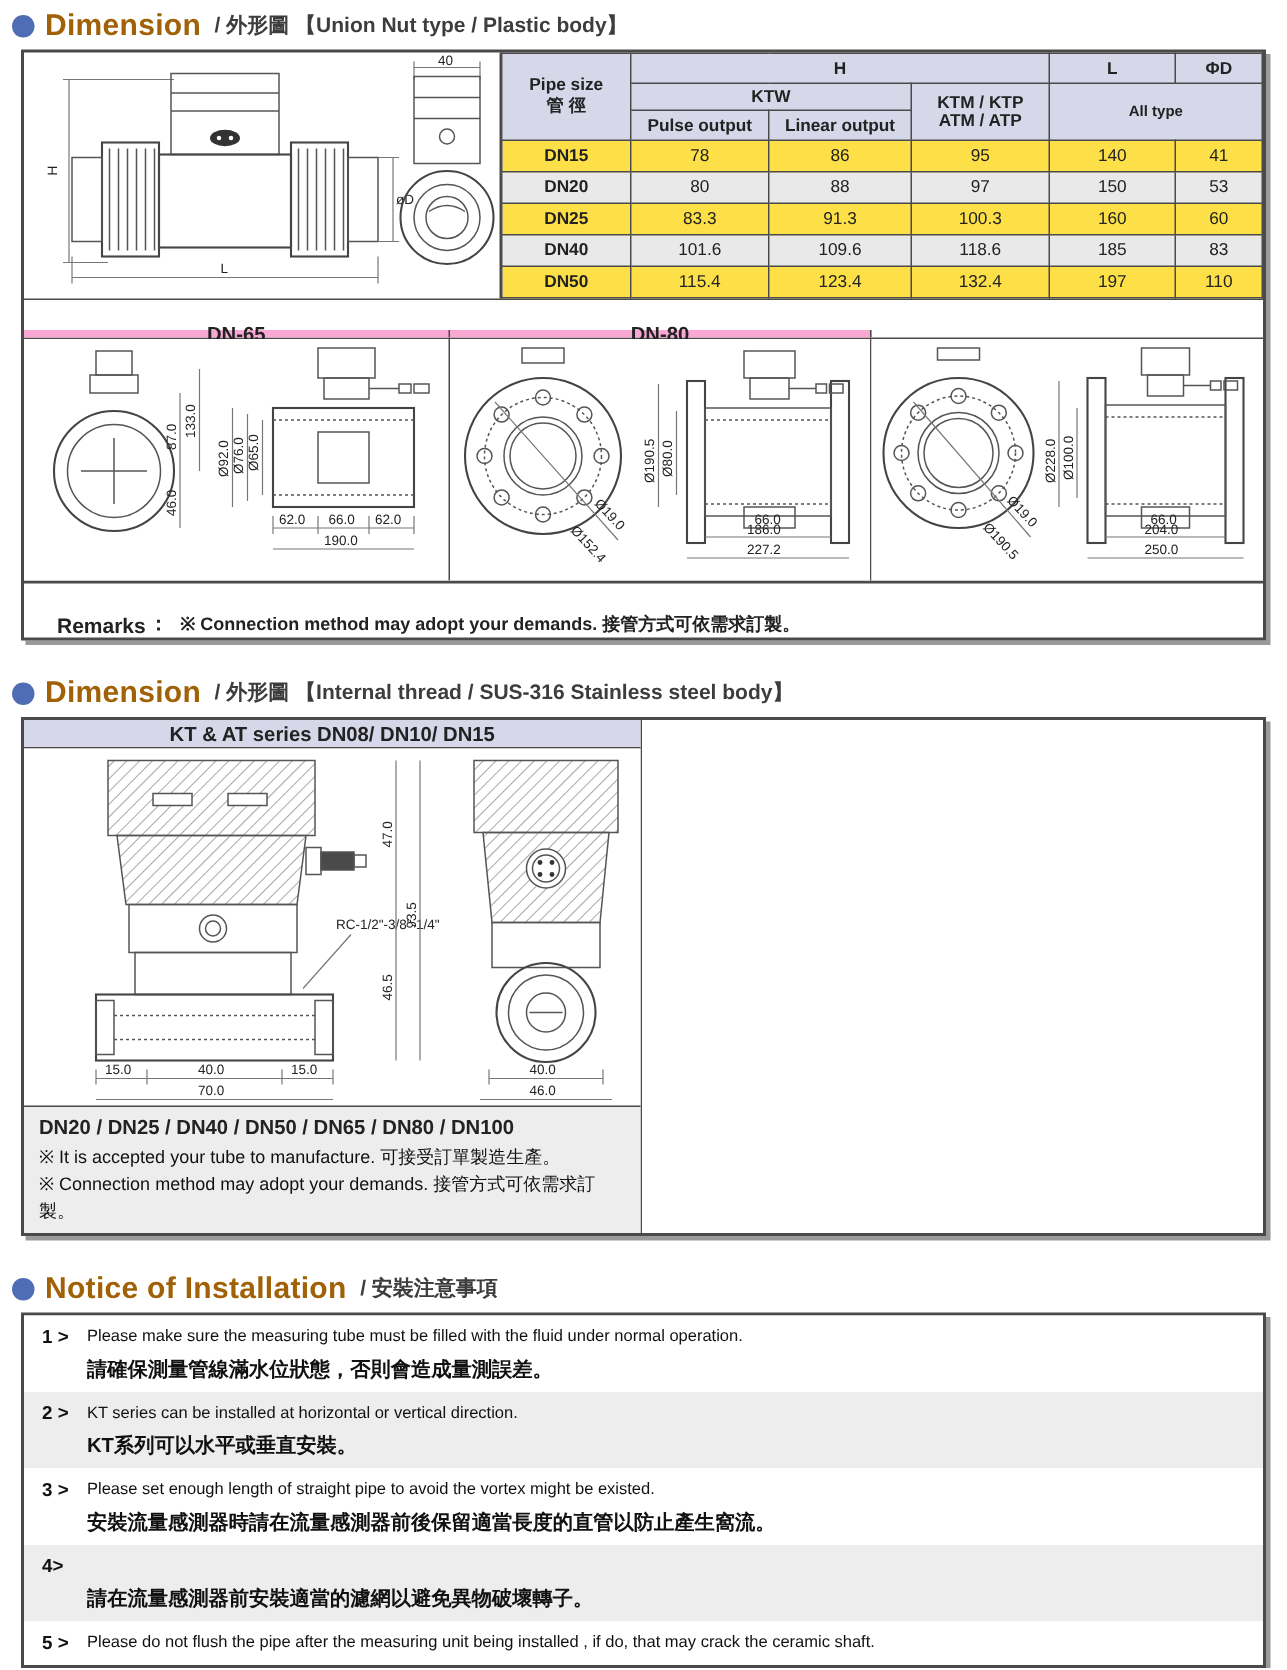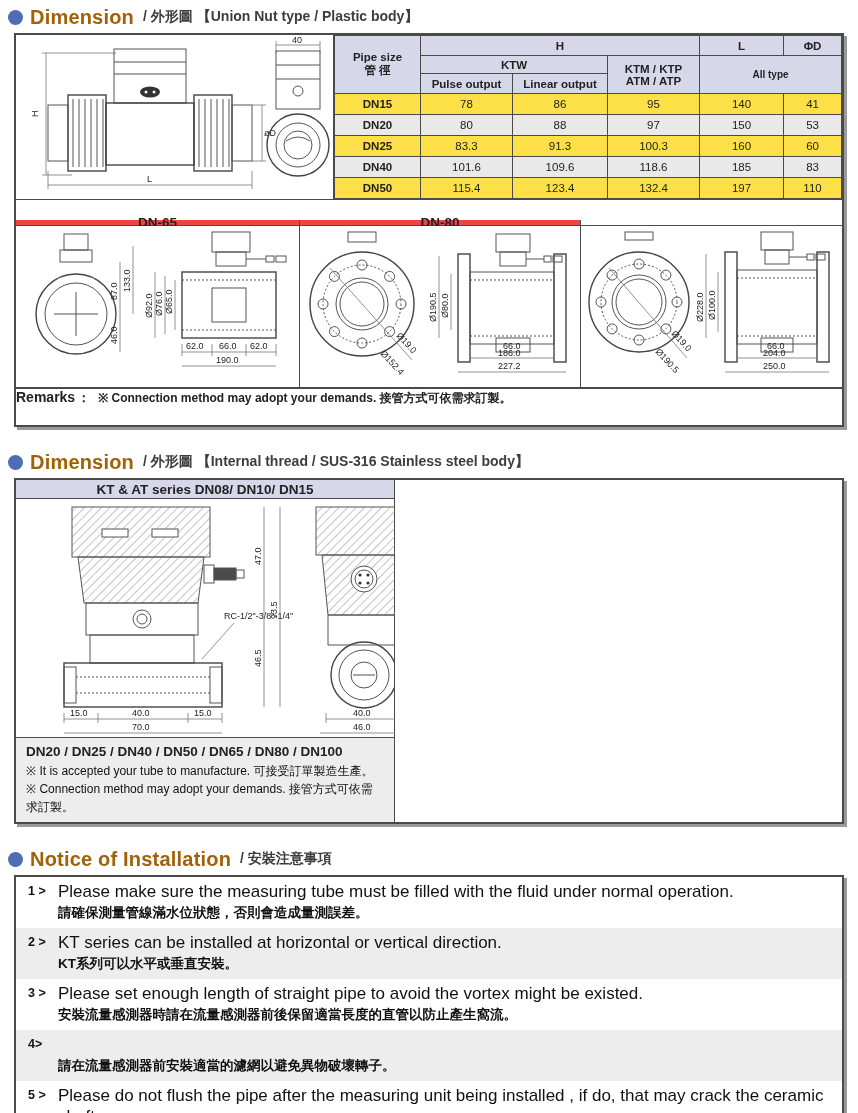--- a/index.html
+++ b/index.html
@@ -22,57 +22,57 @@
   table.dim { border-collapse:collapse; width:100%; height:100%; table-layout:fixed; }
   table.dim th, table.dim td { border:1px solid #4a4a4a; text-align:center; padding:0; }
   table.dim th { background:#d7d7ea; font-size:11.5px; font-weight:bold; color:#222; }
   table.dim td { font-size:11.5px; color:#222; background:#fde047; }
   table.dim td.size { font-weight:bold; }
   table.dim tbody tr:nth-child(even) td { background:#e9e9e9; }
   table.dim tr.h1 { height:20px; } table.dim tr.h2 { height:18px; } table.dim tr.h3 { height:20px; }
   table.dim tbody tr { height:21px; }
 
   .dn-band { display:flex; border-top:1px solid #4a4a4a; border-bottom:1px solid #4a4a4a; height:27px; }
-  .dn-band > div { background:#ef4444; display:flex; align-items:center; justify-content:center;
+  .dn-band > div { background:#f9a8d4; display:flex; align-items:center; justify-content:center;
                    font-size:13.5px; font-weight:bold; color:#222;margin-top:20px; }
   .dn-cell-1 { width:284px; border-right:1px solid #4a4a4a; }
   .dn-cell-2 { width:281px; border-right:1px solid #4a4a4a; }
   .dn-cell-3 { flex:1; }
 
   .dn-draw-row { display:flex; height:161px; }
   .dn-draw-row > div { background:#fff; }
   .dn-draw-1 { width:284px; border-right:1px solid #4a4a4a; }
   .dn-draw-2 { width:281px; border-right:1px solid #4a4a4a; }
   .dn-draw-3 { flex:1; }
 
-  .remarks { border-top:2px solid #4a4a4a; height:38px; display:flex; align-items:flex-start; padding-left:0; }
+  .remarks { border-top:2px solid #4a4a4a; height:38px; display:flex; align-items:flex-end; padding-left:22px; }
   .remarks .lbl { font-size:14px; font-weight:bold; }
   .remarks .sep { font-size:13px; font-weight:bold; margin:0 8px 0 2px; }
   .remarks .txt { font-size:12px; font-weight:bold; color:#222; }
 
   
   .s2-box { display:flex; height:346px; }
-  .s2-col-left { width:379px; border-right:1px solid #4a4a4a; display:flex; flex-direction:column; }
+  .s2-col-left { width:412px; border-right:1px solid #4a4a4a; display:flex; flex-direction:column; }
   .s2-col-right { flex:1; display:flex; flex-direction:column; }
   .s2-header { height:33px; background:#d7d7ea; border-bottom:1px solid #4a4a4a;
                display:flex; align-items:center; justify-content:center;
                font-size:13.5px; font-weight:bold; color:#222; }
   .s2-drawing { height:238px; background:#fff; }
   .s2-notes { flex:1; background:#ededed; border-top:1px solid #4a4a4a; padding:6px 10px; }
   .s2-notes .nt { font-size:13.5px; font-weight:bold; margin-bottom:3px; }
   .s2-notes .nl { font-size:12px; color:#111; line-height:18px; }
   .s2-empty { flex:1; background:#fff; }
 
   
   .notice-box { padding:0; }
   .notice-item { padding:4px 10px 4px 12px; background:#fff; }
   .notice-item.alt { background:#ededed; }
   .n-row { display:flex; }
   .n-num { width:30px; flex:0 0 auto; font-size:12.5px; color:#111; line-height:21px; font-weight:bold;}
-  .n-en { font-size:17px; color:#111; line-height:21px; }
+  .n-en { font-size:11px; color:#111; line-height:21px; }
   .n-sub { margin-left:30px; font-size:12.5px; color:#111; line-height:21px; }
   .n-zh { margin-left:30px; font-size:13.5px; color:#111; line-height:22px; font-weight:bold; } .gap-m { height:18px; }
 
   
   svg { display:block; }
   svg .ln { stroke:#555; stroke-width:1; fill:none; }
   svg .lnb { stroke:#444; stroke-width:1.4; fill:none; }
   svg .dim { stroke:#777; stroke-width:0.8; fill:none; }
   svg .dot { stroke:#555; stroke-width:1; fill:none; stroke-dasharray:2 2; }
   svg text { font-family:"Liberation Sans", sans-serif; font-size:9px; fill:#222; }

